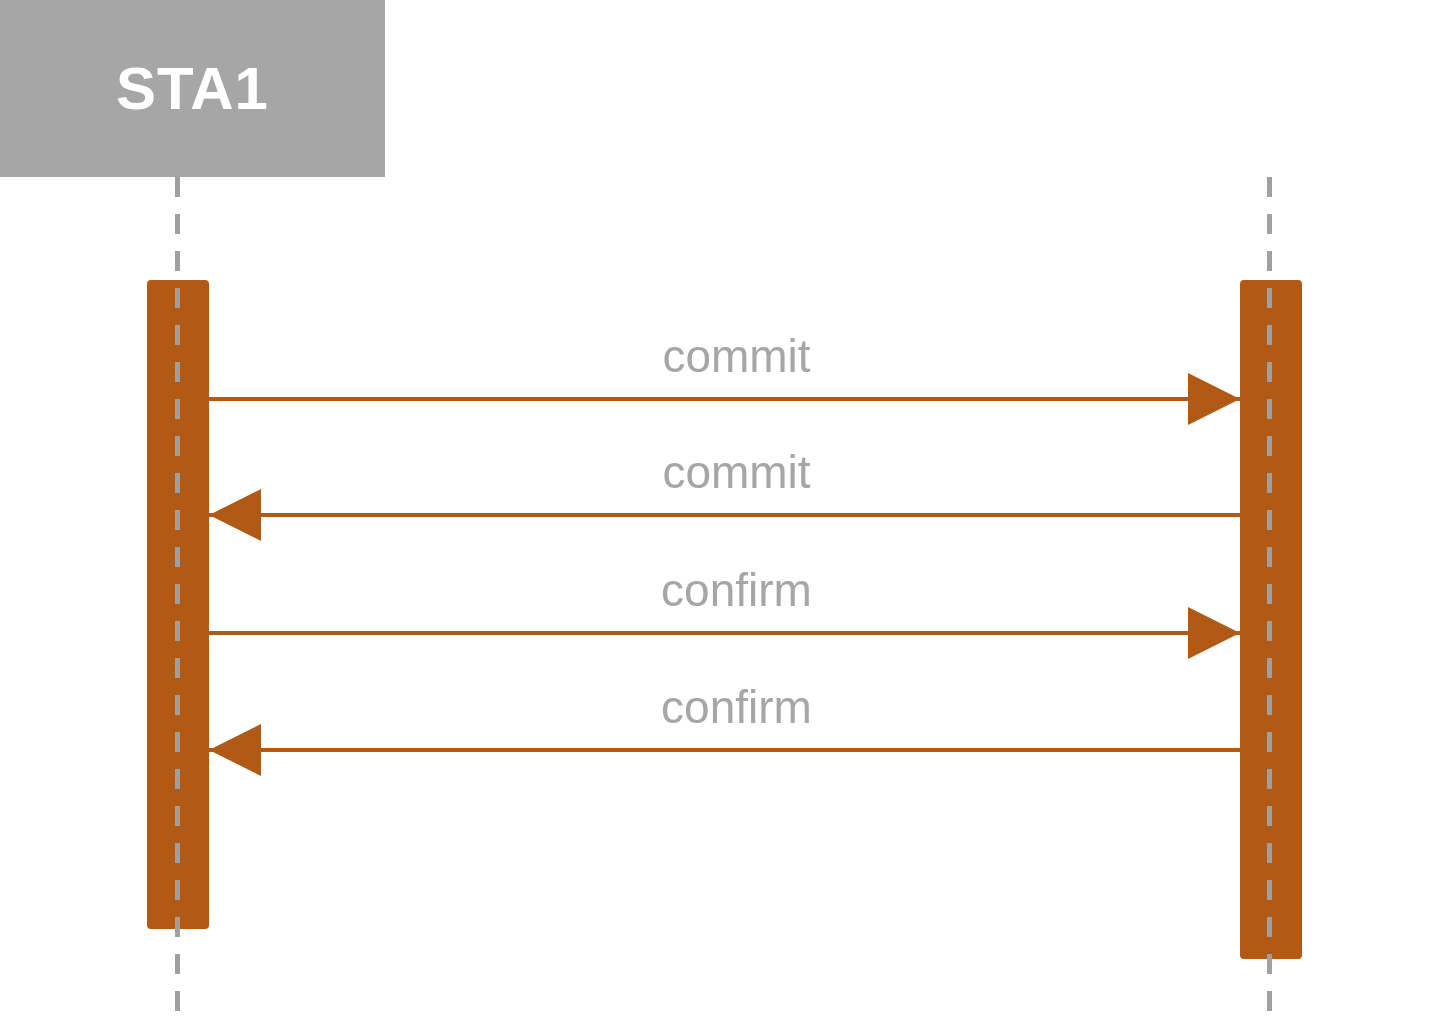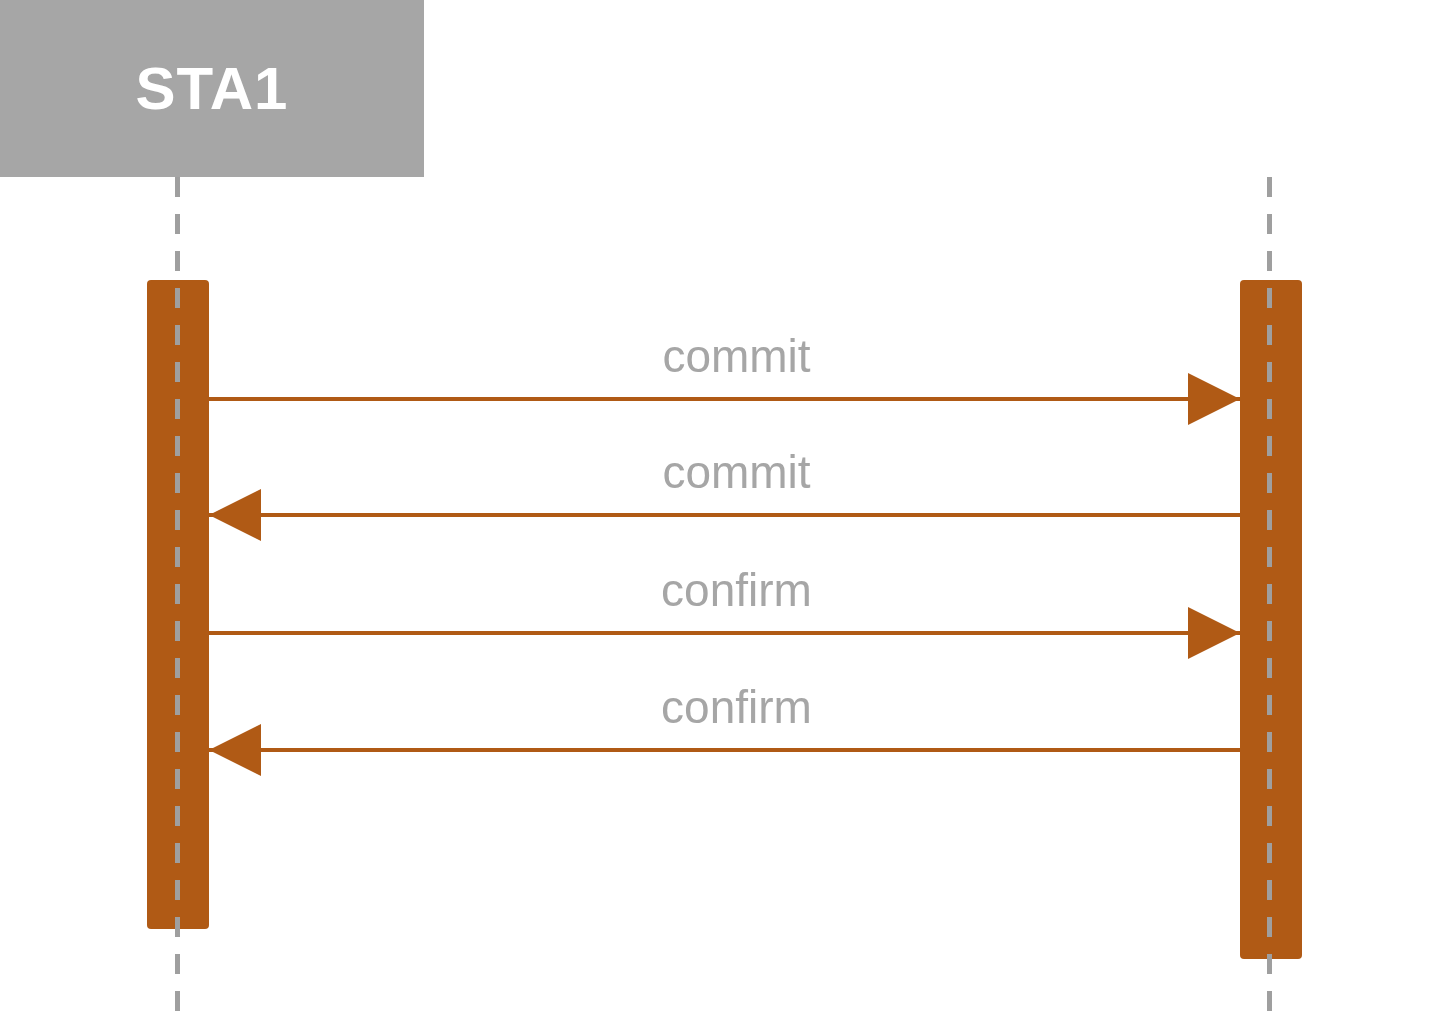--- a/index.html
+++ b/index.html
@@ -24,21 +24,21 @@
     background: #a6a6a6;
     color: #ffffff;
     display: flex;
     align-items: center;
     justify-content: center;
     font-size: 60px;
     font-weight: bold;
     letter-spacing: 1px;
     z-index: 4;
   }
-  .actor-left  { left: 0;      width: 424px; }
+  .actor-left  { left: 0;      width: 385px; }
   .actor-right { left: 1093px; width: 355px; }
 
   
   .lifeline {
     position: absolute;
     top: 177px;
     height: 845px;
     width: 5px;
     background: repeating-linear-gradient(
       to bottom,

